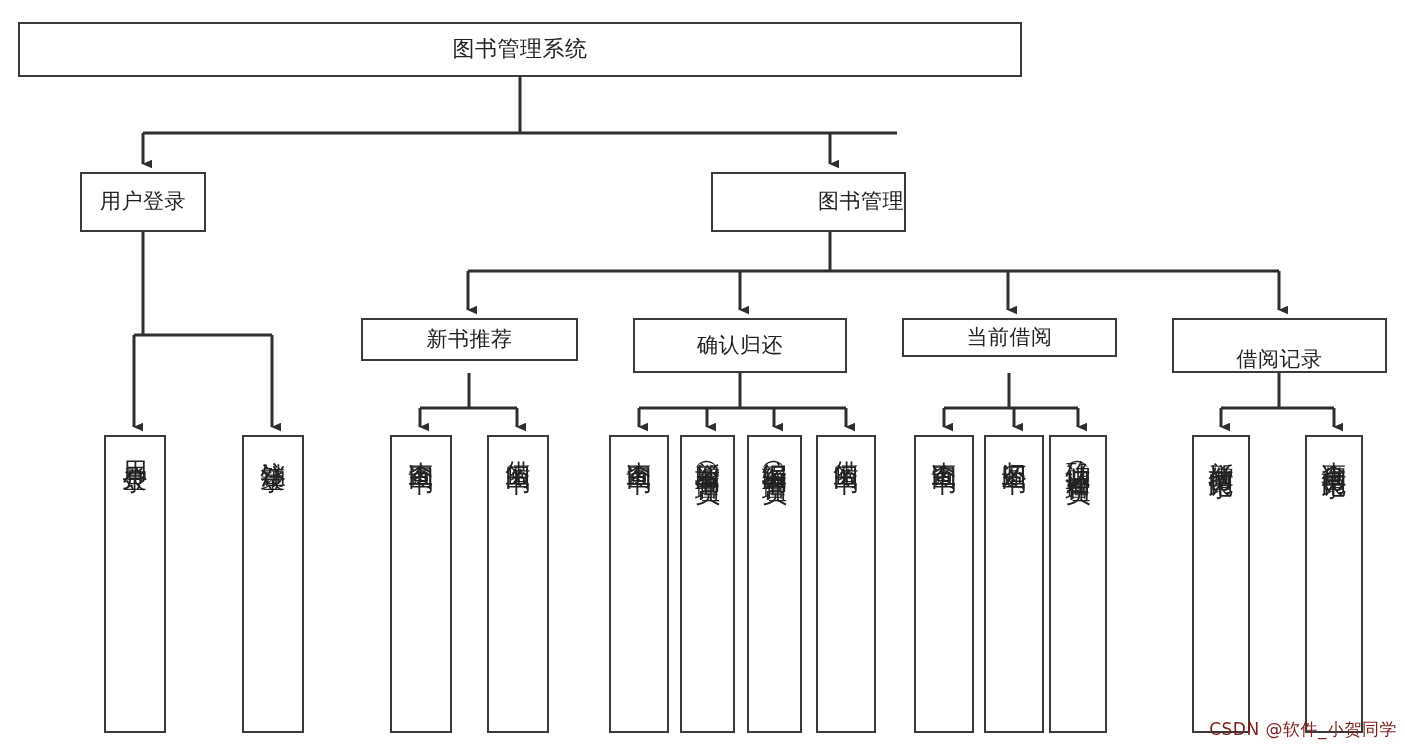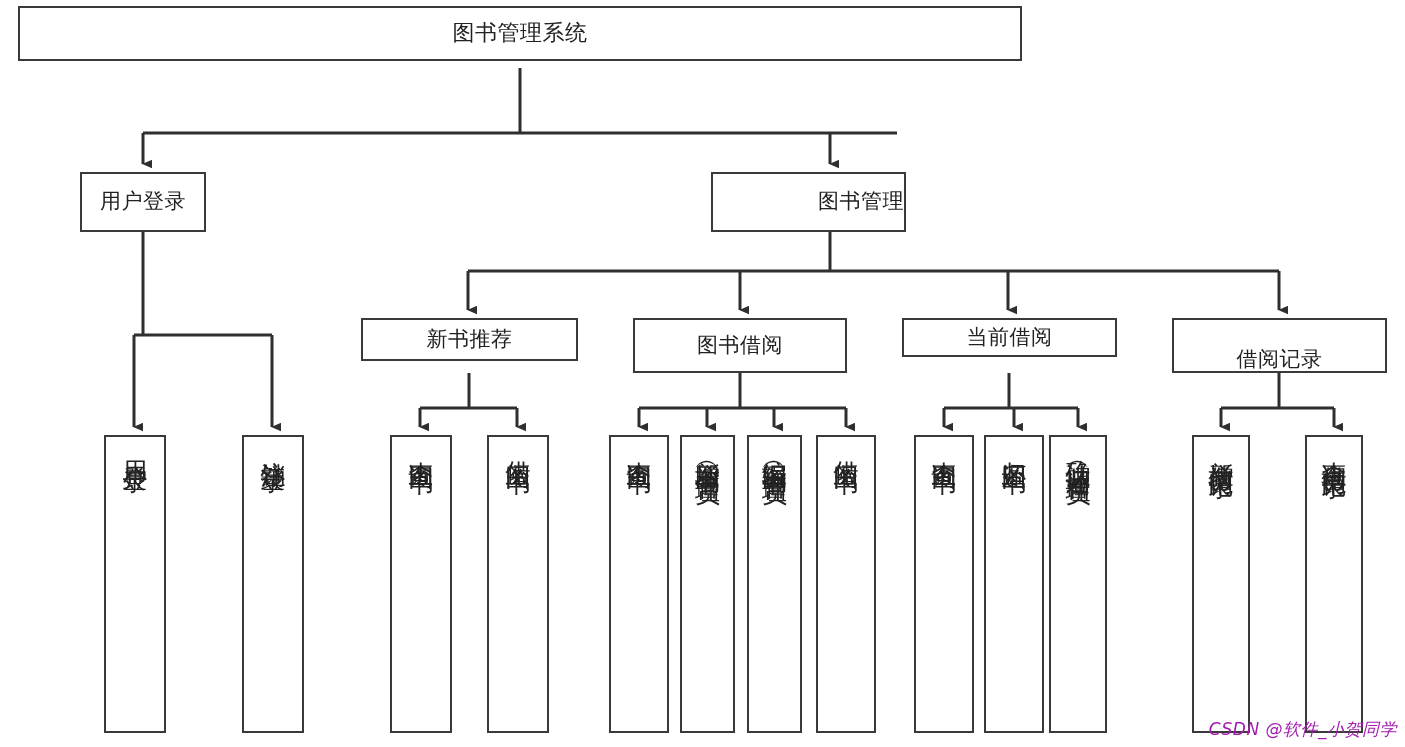--- a/index.html
+++ b/index.html
@@ -60,25 +60,24 @@
     line-height: 1.08;
     letter-spacing: 3px;
     white-space: nowrap;
     text-align: left;
   }
   #watermark {
     position: absolute;
     right: 8px;
     bottom: 6px;
     font-size: 17px;
-    color: #a21caf;
+    color: #7f1d1d;
     letter-spacing: 0.5px;
     white-space: nowrap;
     font-family: "DejaVu Sans", "Liberation Sans", sans-serif;
-    font-style: italic;
   }
 </style>
 </head>
 <body>
 
 <div id="diagram-root">
 
   <svg id="edge-layer" viewBox="0 0 1405 747" xmlns="http://www.w3.org/2000/svg">
     <defs>
       <marker id="arrowhead" markerWidth="9" markerHeight="10" refX="4.5" refY="9.2" orient="auto" markerUnits="userSpaceOnUse">
@@ -124,34 +123,34 @@
       <path d="M 1078 408 L 1078 427" marker-end="url(#arrowhead)"></path>
 
       <path d="M 1279 373 L 1279 408"></path>
       <path d="M 1221 408 L 1334 408"></path>
       <path d="M 1221 408 L 1221 427" marker-end="url(#arrowhead)"></path>
       <path d="M 1334 408 L 1334 427" marker-end="url(#arrowhead)"></path>
     </g>
   </svg>
 
   <div id="nodes-layer">
-      <div class="node root horizontal" style="left: 18px; top: 6px; width: 1004px; height: 55px;">
+      <div class="node root horizontal" style="left: 18px; top: 22px; width: 1004px; height: 55px;">
         <span class="node-label">图书管理系统</span>
       </div>
       <div class="node level2 horizontal" style="left: 80px; top: 172px; width: 126px; height: 60px;">
         <span class="node-label">用户登录</span>
       </div>
       <div class="node level2 horizontal" style="left: 711px; top: 172px; width: 195px; height: 60px; justify-content: flex-end;">
         <span class="node-label">图书管理</span>
       </div>
       <div class="node level3 horizontal" style="left: 361px; top: 318px; width: 217px; height: 43px;">
         <span class="node-label">新书推荐</span>
       </div>
       <div class="node level3 horizontal" style="left: 633px; top: 318px; width: 214px; height: 55px;">
-        <span class="node-label">图书借阅</span>
+        <span class="node-label">确认归还</span>
       </div>
       <div class="node level3 horizontal" style="left: 902px; top: 318px; width: 215px; height: 39px;">
         <span class="node-label">当前借阅</span>
       </div>
       <div class="node level3 horizontal" style="left: 1172px; top: 318px; width: 215px; height: 55px; align-items: flex-end;">
         <span class="node-label">借阅记录</span>
       </div>
       <div class="node leaf vertical" style="left: 104px; top: 435px; width: 62px; height: 298px;">
         <span class="node-label">用户登录</span>
       </div>

